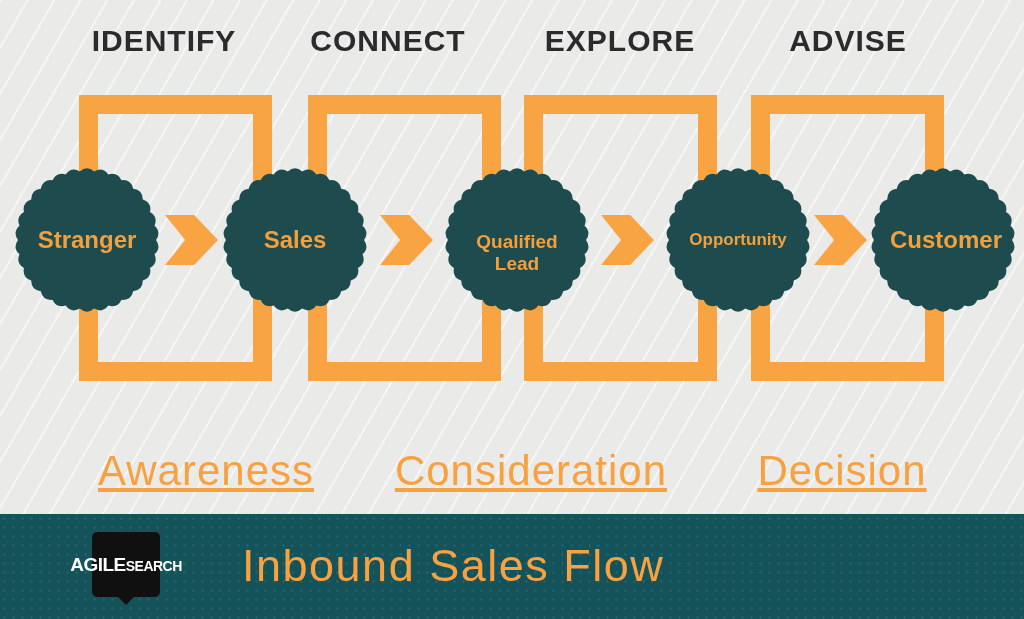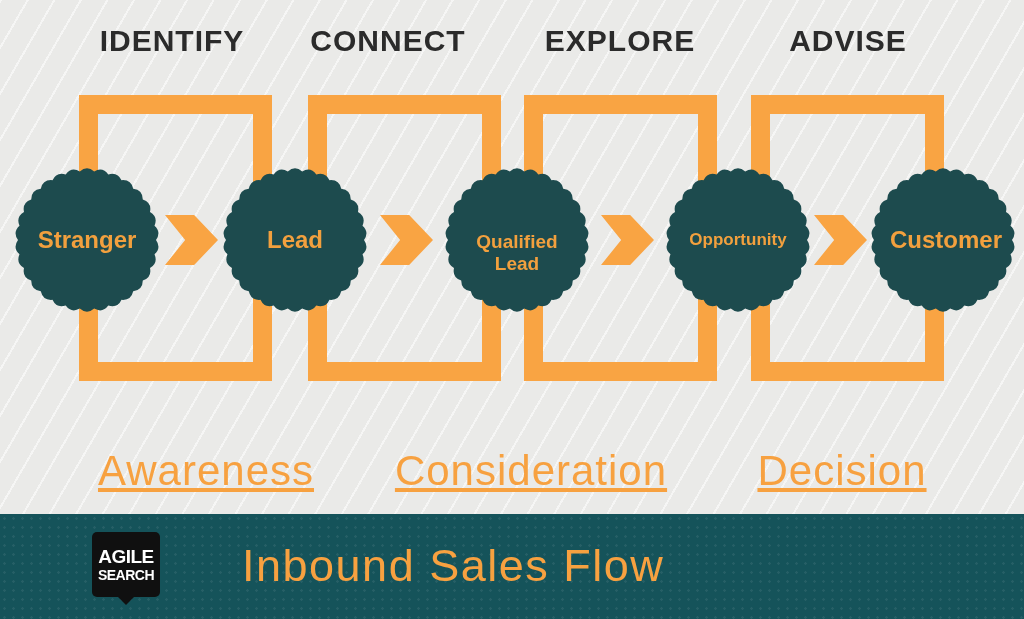--- a/index.html
+++ b/index.html
@@ -40,61 +40,61 @@
   }
   .footer{
     position:absolute;left:0;top:514px;width:1024px;height:105px;
     background-color:#15535A;z-index:3;
     background-image:radial-gradient(rgba(255,255,255,0.07) 1px, rgba(255,255,255,0) 1.5px);
     background-size:9px 9px;
   }
   .logo{
     position:absolute;left:92px;top:18px;width:68px;height:65px;
     background:#101010;border-radius:5px;
-    display:flex;flex-direction:column;align-items:center;justify-content:center;
+    display:flex;flex-direction:row;align-items:center;justify-content:center;
   }
   .logo-line1{color:#FFFFFF;font-weight:700;font-size:19px;letter-spacing:-0.5px;line-height:1;}
   .logo-line2{color:#FFFFFF;font-weight:700;font-size:14px;letter-spacing:-0.5px;line-height:1;margin-top:2px;text-align:right;}
   .logo-tail{
     position:absolute;left:118px;top:83px;width:0;height:0;
     border-left:8px solid transparent;border-right:8px solid transparent;
     border-top:8px solid #101010;
   }
   .footer-title{
     position:absolute;left:242px;top:0;width:600px;height:126px;line-height:103px;
     text-align:left;font-size:45px;font-weight:400;letter-spacing:1.5px;color:#F7A140;
     white-space:nowrap;
   }
 </style>
 </head>
 <body>
 
 <div class="canvas">
 
-  <div class="phase-label" style="left:52px">IDENTIFY</div>
+  <div class="phase-label" style="left:44px">IDENTIFY</div>
   <div class="phase-label" style="left:268px">CONNECT</div>
   <div class="phase-label" style="left:500px">EXPLORE</div>
   <div class="phase-label" style="left:728px">ADVISE</div>
 
   <div class="frame" style="left:79px"></div>
   <div class="frame" style="left:308px"></div>
   <div class="frame" style="left:524px"></div>
   <div class="frame" style="left:751px"></div>
 
   <div class="seal-wrap" style="left:12px">
     <svg class="seal-svg" viewBox="0 0 150 150">
         <path class="seal-path" fill="#1D4B4E" d="M144.0 75.0 Q149.6 82.8 142.5 89.3 Q146.3 98.2 138.0 103.1 Q140.0 112.5 130.8 115.6 Q130.7 125.2 121.2 126.3 Q119.1 135.7 109.5 134.8 Q105.5 143.5 96.3 140.6 Q90.6 148.4 82.2 143.6 Q75.0 150.0 67.8 143.6 Q59.4 148.4 53.7 140.6 Q44.5 143.5 40.5 134.8 Q30.9 135.7 28.8 126.3 Q19.3 125.2 19.2 115.6 Q10.0 112.5 12.0 103.1 Q3.7 98.2 7.5 89.3 Q0.4 82.8 6.0 75.0 Q0.4 67.2 7.5 60.7 Q3.7 51.8 12.0 46.9 Q10.0 37.5 19.2 34.4 Q19.3 24.8 28.8 23.7 Q30.9 14.3 40.5 15.2 Q44.5 6.5 53.7 9.4 Q59.4 1.6 67.8 6.4 Q75.0 0.0 82.2 6.4 Q90.6 1.6 96.3 9.4 Q105.5 6.5 109.5 15.2 Q119.1 14.3 121.2 23.7 Q130.7 24.8 130.8 34.4 Q140.0 37.5 138.0 46.9 Q146.3 51.8 142.5 60.7 Q149.6 67.2 144.0 75.0 Z"></path>
       </svg>
     <span class="seal-label">Stranger</span>
   </div>
   <div class="seal-wrap" style="left:220px">
     <svg class="seal-svg" viewBox="0 0 150 150">
         <path class="seal-path" fill="#1D4B4E" d="M144.0 75.0 Q149.6 82.8 142.5 89.3 Q146.3 98.2 138.0 103.1 Q140.0 112.5 130.8 115.6 Q130.7 125.2 121.2 126.3 Q119.1 135.7 109.5 134.8 Q105.5 143.5 96.3 140.6 Q90.6 148.4 82.2 143.6 Q75.0 150.0 67.8 143.6 Q59.4 148.4 53.7 140.6 Q44.5 143.5 40.5 134.8 Q30.9 135.7 28.8 126.3 Q19.3 125.2 19.2 115.6 Q10.0 112.5 12.0 103.1 Q3.7 98.2 7.5 89.3 Q0.4 82.8 6.0 75.0 Q0.4 67.2 7.5 60.7 Q3.7 51.8 12.0 46.9 Q10.0 37.5 19.2 34.4 Q19.3 24.8 28.8 23.7 Q30.9 14.3 40.5 15.2 Q44.5 6.5 53.7 9.4 Q59.4 1.6 67.8 6.4 Q75.0 0.0 82.2 6.4 Q90.6 1.6 96.3 9.4 Q105.5 6.5 109.5 15.2 Q119.1 14.3 121.2 23.7 Q130.7 24.8 130.8 34.4 Q140.0 37.5 138.0 46.9 Q146.3 51.8 142.5 60.7 Q149.6 67.2 144.0 75.0 Z"></path>
       </svg>
-    <span class="seal-label">Lead</span>
+    <span class="seal-label">Sales</span>
   </div>
   <div class="seal-wrap" style="left:442px">
     <svg class="seal-svg" viewBox="0 0 150 150">
         <path class="seal-path" fill="#1D4B4E" d="M144.0 75.0 Q149.6 82.8 142.5 89.3 Q146.3 98.2 138.0 103.1 Q140.0 112.5 130.8 115.6 Q130.7 125.2 121.2 126.3 Q119.1 135.7 109.5 134.8 Q105.5 143.5 96.3 140.6 Q90.6 148.4 82.2 143.6 Q75.0 150.0 67.8 143.6 Q59.4 148.4 53.7 140.6 Q44.5 143.5 40.5 134.8 Q30.9 135.7 28.8 126.3 Q19.3 125.2 19.2 115.6 Q10.0 112.5 12.0 103.1 Q3.7 98.2 7.5 89.3 Q0.4 82.8 6.0 75.0 Q0.4 67.2 7.5 60.7 Q3.7 51.8 12.0 46.9 Q10.0 37.5 19.2 34.4 Q19.3 24.8 28.8 23.7 Q30.9 14.3 40.5 15.2 Q44.5 6.5 53.7 9.4 Q59.4 1.6 67.8 6.4 Q75.0 0.0 82.2 6.4 Q90.6 1.6 96.3 9.4 Q105.5 6.5 109.5 15.2 Q119.1 14.3 121.2 23.7 Q130.7 24.8 130.8 34.4 Q140.0 37.5 138.0 46.9 Q146.3 51.8 142.5 60.7 Q149.6 67.2 144.0 75.0 Z"></path>
       </svg>
     <span class="seal-label wrap2">Qualified Lead</span>
   </div>
   <div class="seal-wrap" style="left:663px">
     <svg class="seal-svg" viewBox="0 0 150 150">
         <path class="seal-path" fill="#1D4B4E" d="M144.0 75.0 Q149.6 82.8 142.5 89.3 Q146.3 98.2 138.0 103.1 Q140.0 112.5 130.8 115.6 Q130.7 125.2 121.2 126.3 Q119.1 135.7 109.5 134.8 Q105.5 143.5 96.3 140.6 Q90.6 148.4 82.2 143.6 Q75.0 150.0 67.8 143.6 Q59.4 148.4 53.7 140.6 Q44.5 143.5 40.5 134.8 Q30.9 135.7 28.8 126.3 Q19.3 125.2 19.2 115.6 Q10.0 112.5 12.0 103.1 Q3.7 98.2 7.5 89.3 Q0.4 82.8 6.0 75.0 Q0.4 67.2 7.5 60.7 Q3.7 51.8 12.0 46.9 Q10.0 37.5 19.2 34.4 Q19.3 24.8 28.8 23.7 Q30.9 14.3 40.5 15.2 Q44.5 6.5 53.7 9.4 Q59.4 1.6 67.8 6.4 Q75.0 0.0 82.2 6.4 Q90.6 1.6 96.3 9.4 Q105.5 6.5 109.5 15.2 Q119.1 14.3 121.2 23.7 Q130.7 24.8 130.8 34.4 Q140.0 37.5 138.0 46.9 Q146.3 51.8 142.5 60.7 Q149.6 67.2 144.0 75.0 Z"></path>

